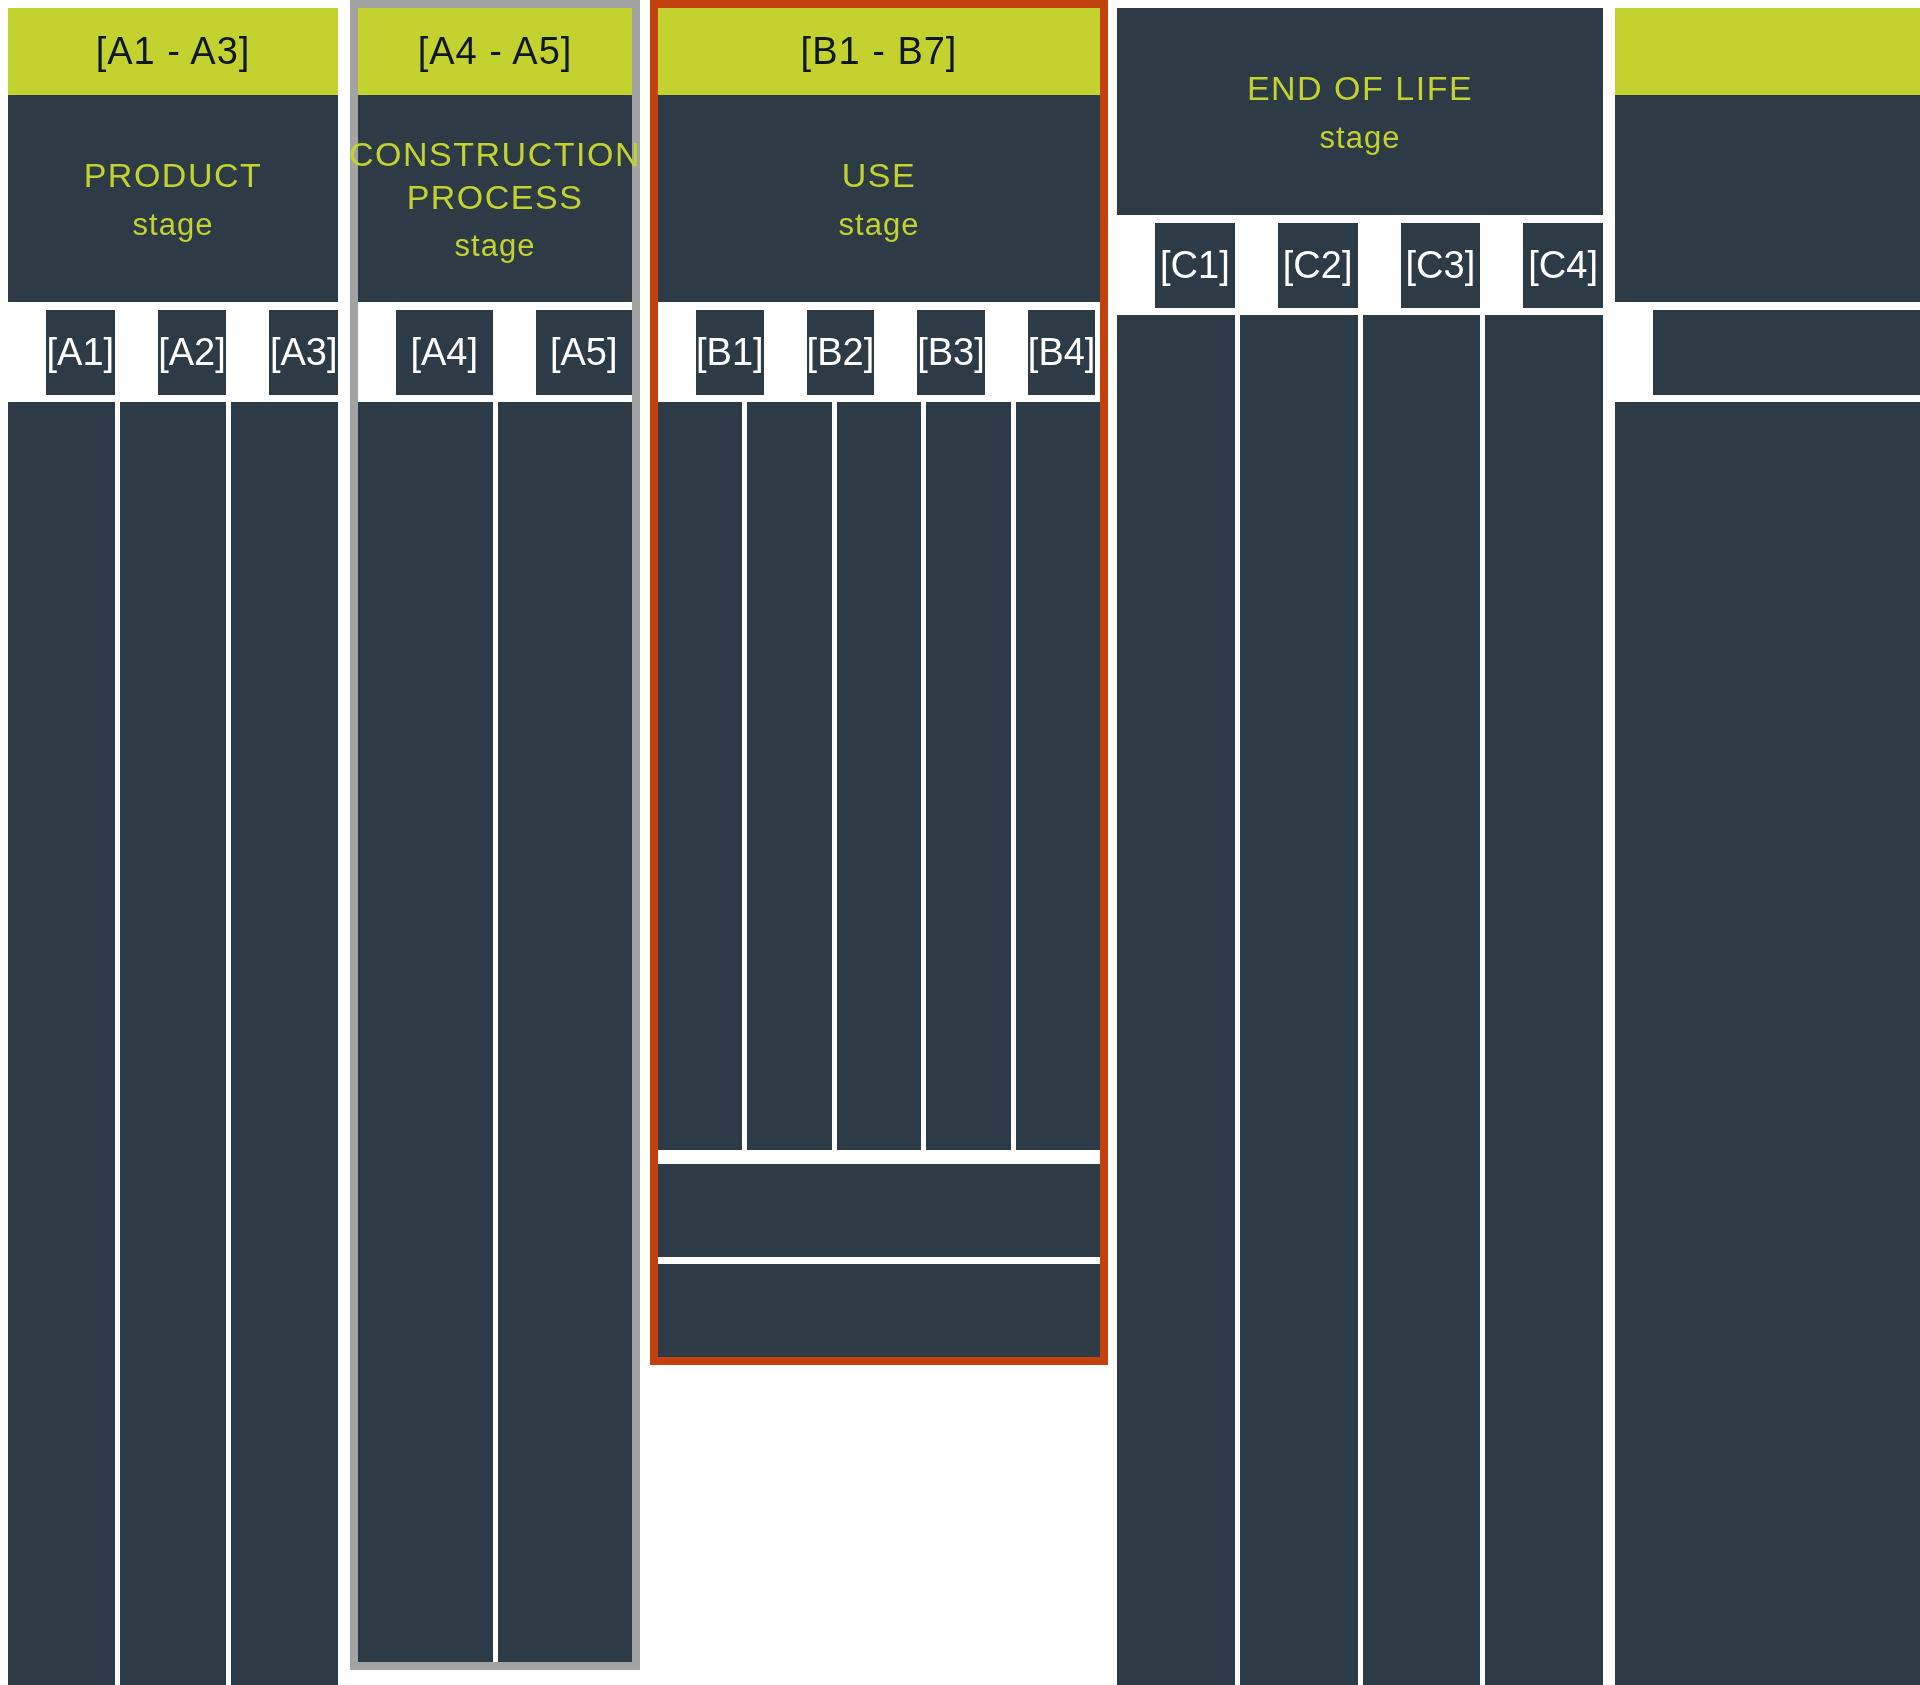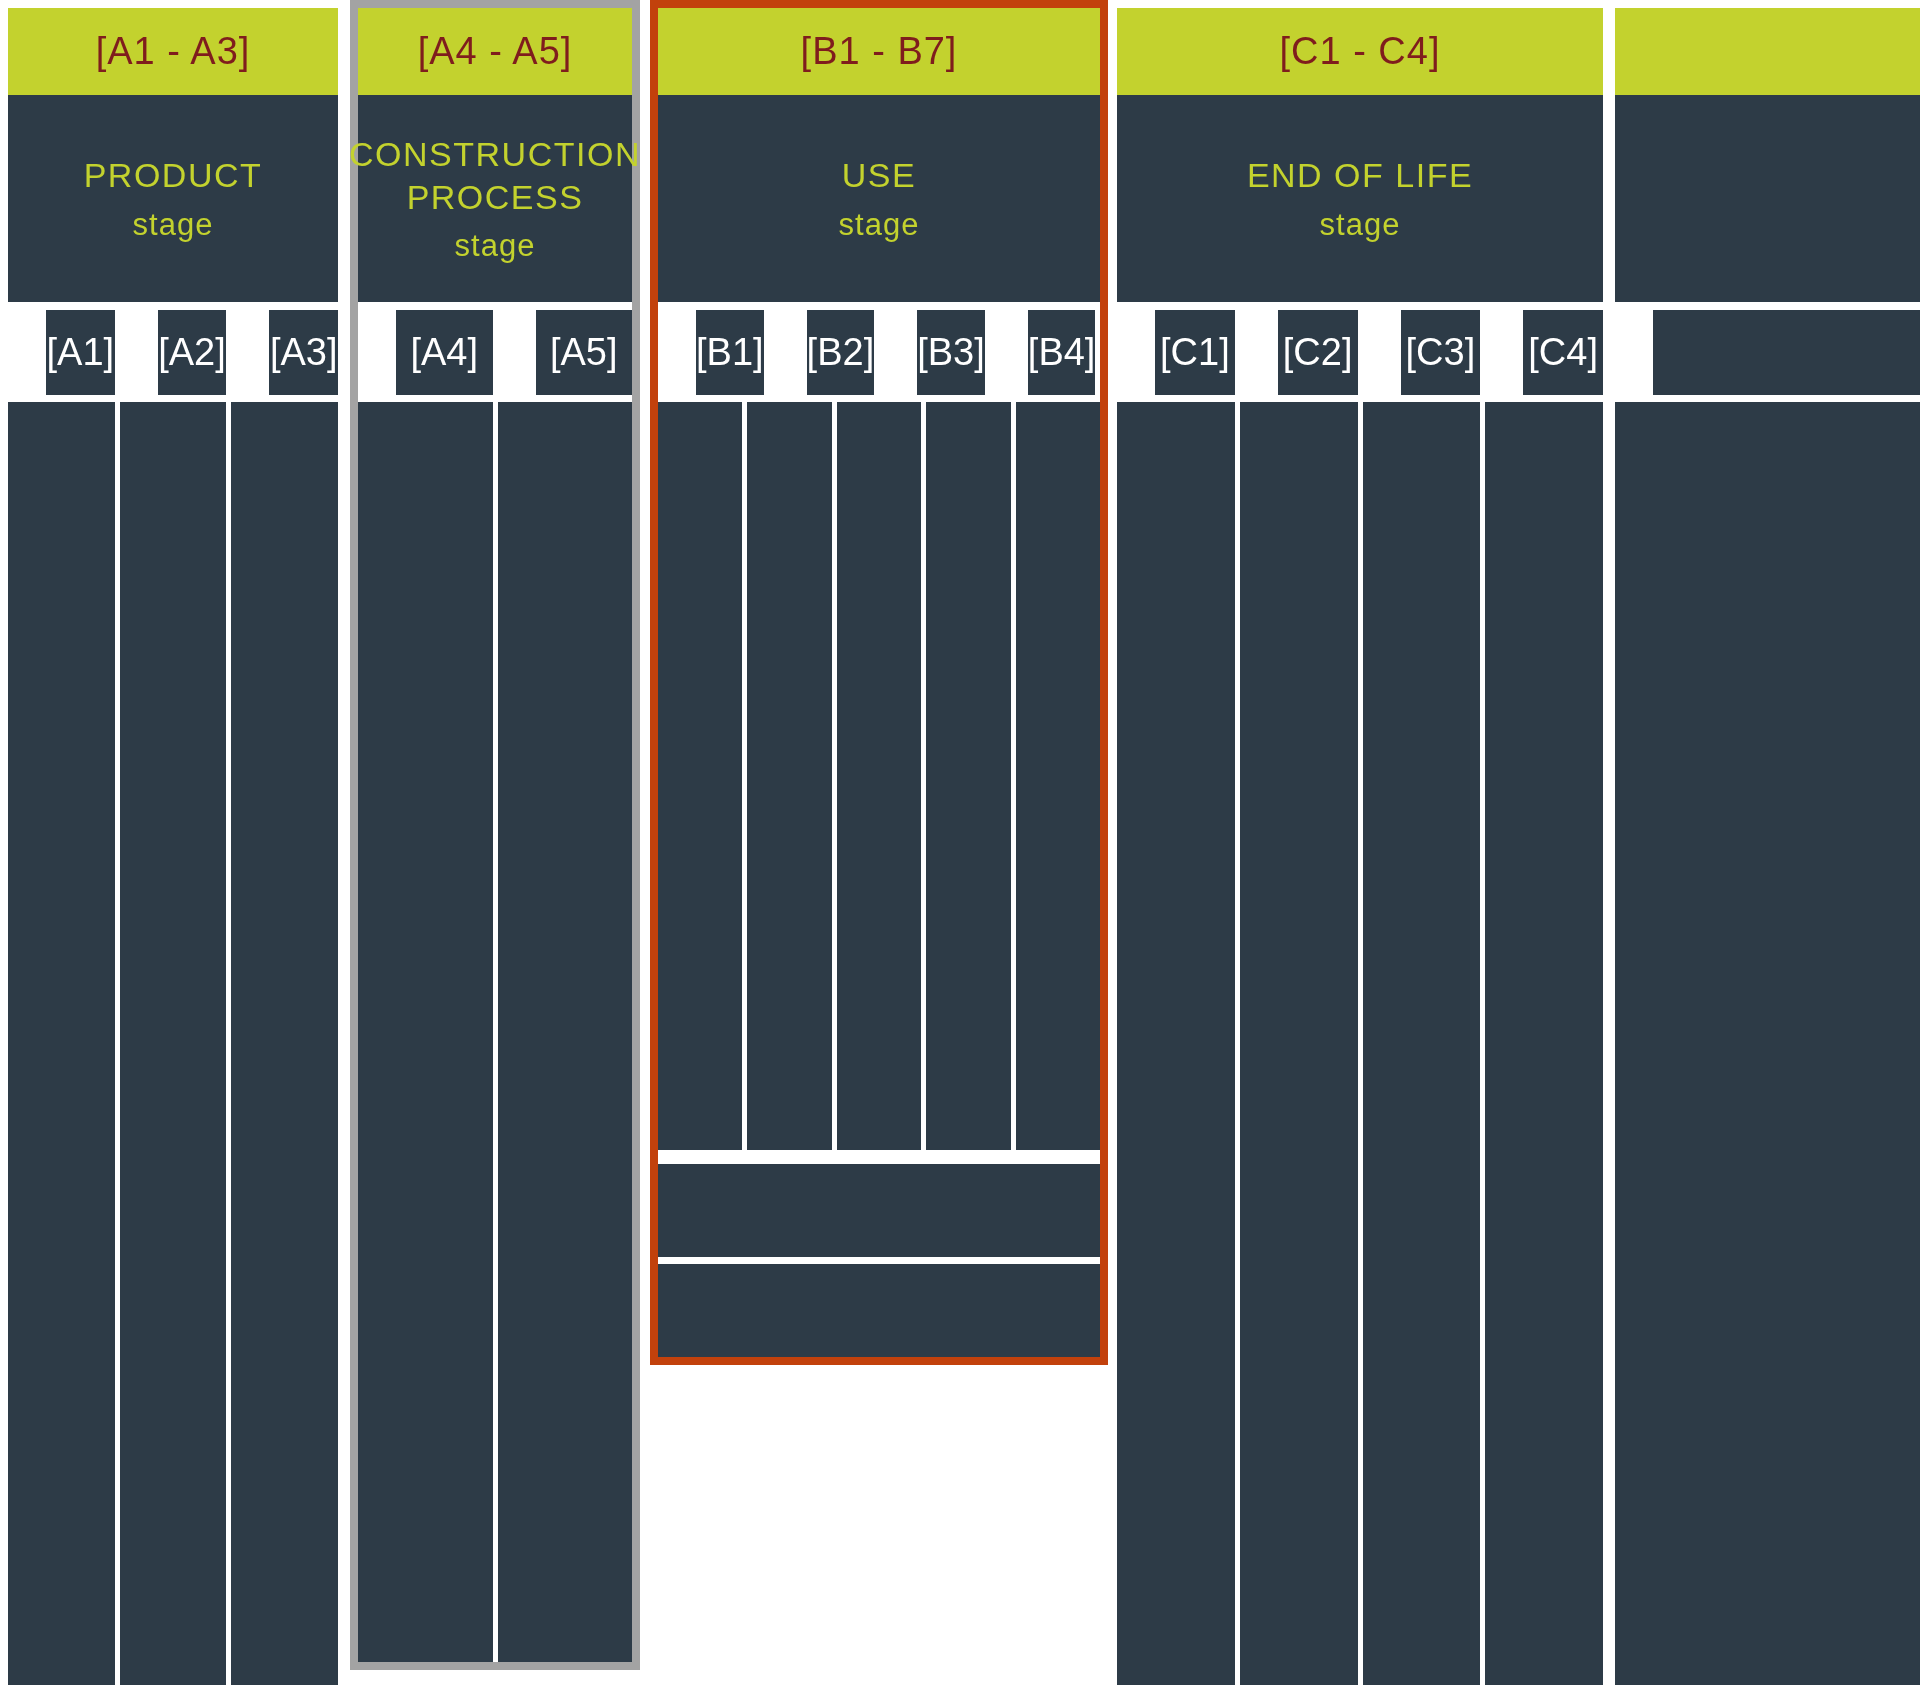--- a/index.html
+++ b/index.html
@@ -26,21 +26,21 @@
   
   .g1 { width: 330px; height: 1677px; margin: 8px 12px 0 0; }
   .g2 { width: 290px; height: 1670px; margin: 0 10px 0 0; border: 8px solid #a3a3a3; }
   .g3 { width: 458px; height: 1365px; margin: 0 9px 0 0;  border: 8px solid #c2410c; }
   .g4 { width: 486px; height: 1677px; margin: 8px 12px 0 0; }
   .g5 { width: 305px; height: 1677px; margin-top: 8px; }
 
   .range {
     flex: 0 0 87px;
     background: #c3d22e;
-    color: #7f1d1d;
+    color: #0f172a;
     display: flex;
     align-items: center;
     justify-content: center;
     font-size: 38px;
     letter-spacing: 1px;
   }
   .stage {
     flex: 0 0 207px;
     background: #2d3b47;
     color: #c3d22e;
@@ -152,21 +152,20 @@
       <div class="col"></div>
       <div class="col"></div>
     </div>
     <div class="bars">
       <div class="bar"></div>
       <div class="bar"></div>
     </div>
   </section>
 
   <section class="group g4">
-    <header class="range">[C1 - C4]</header>
     <div class="stage">
       <div class="stage-title">END OF LIFE</div>
       <div class="stage-sub">stage</div>
     </div>
     <div class="labels">
       <div class="cell">[C1]</div>
       <div class="cell">[C2]</div>
       <div class="cell">[C3]</div>
       <div class="cell">[C4]</div>
     </div>

